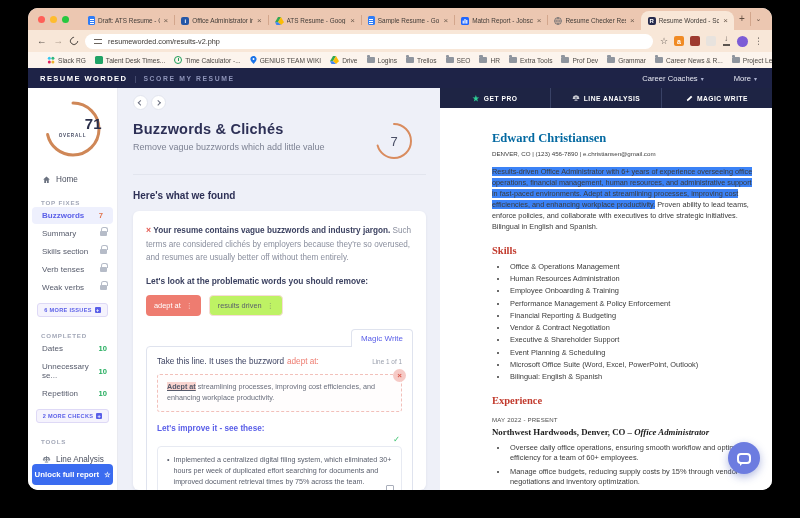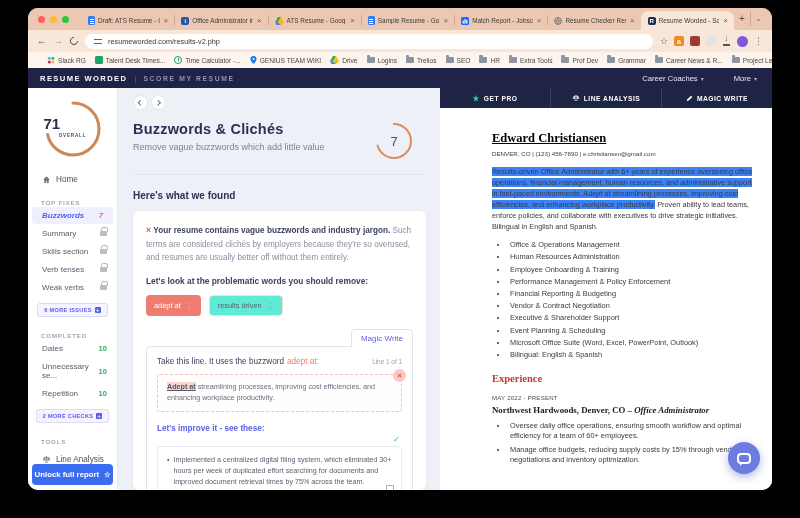--- a/index.html
+++ b/index.html
@@ -79,28 +79,28 @@
   .cta-doc::after{content:"";position:absolute;left:1px;top:2px;width:3px;height:1px;background:#fff;box-shadow:0 2px 0 #fff;}
 
   
   .contentrow{display:flex;height:402px;}
 
   
   .sidebar{width:90px;background:#fff;border-right:1px solid #e9eaf0;display:flex;flex-direction:column;
     padding-top:10px;flex:0 0 auto;}
   .scorewrap{position:relative;width:58px;height:58px;margin:2px auto 0;}
   .scorewrap svg{position:absolute;inset:0;}
-  .score-num{position:absolute;top:15px;left:0;right:0;text-align:left;font-size:15px;font-weight:bold;color:#2b2f4a;}
+  .score-num{position:absolute;top:15px;left:0;right:0;text-align:right;font-size:15px;font-weight:bold;color:#2b2f4a;}
   .score-lbl{position:absolute;top:33px;left:0;right:0;text-align:center;font-size:4.6px;letter-spacing:.8px;color:#4a4f66;font-weight:bold;}
   .home-row{display:flex;align-items:flex-start;gap:5px;padding-left:14px;margin-top:17px;font-size:8.2px;color:#4a4f5e;}
   .sec-lbl{padding-left:13px;margin-top:15px;font-size:6.2px;letter-spacing:.8px;color:#a3a8b8;font-weight:bold;}
   .s-item{display:flex;align-items:center;padding:4px 10px 4px 14px;font-size:8px;color:#565b6b;margin-top:1px;}
   .s-item .cnt{margin-left:auto;font-weight:bold;font-size:7.6px;}
   .cnt.orange{color:#e0734d}.cnt.green{color:#27ae60}
-  .s-item.active{background:#eef0fd;color:#5a5fe8;font-weight:bold;border-radius:4px;margin:1px 4px 0;padding-left:10px;font-style:italic;}
+  .s-item.active{background:#eef0fd;color:#5a5fe8;font-weight:bold;border-radius:4px;margin:1px 4px 0;padding-left:10px;}
   .lock{position:relative;display:inline-block;width:7px;height:5.5px;background:#b6bcc8;border-radius:1px;margin-left:auto;}
   .lock::before{content:"";position:absolute;left:1.2px;top:-3.6px;width:4.6px;height:4px;
     border:1.2px solid #b6bcc8;border-bottom:none;border-radius:2.5px 2.5px 0 0;}
   .pill-btn{margin:7px auto 0;border:1px solid #ded9f6;background:#f5f3fd;color:#5a5fe8;font-size:5.6px;font-weight:bold;
     letter-spacing:.3px;padding:3px 6px;border-radius:3px;display:flex;align-items:center;gap:3px;}
   .plus-sq{width:6px;height:6px;background:#5a5fe8;color:#fff;border-radius:1px;font-size:5.5px;line-height:6px;text-align:center;}
   .unlock{margin:auto 4px 5px;height:21px;background:#3b6cf0;border-radius:4px;color:#fff;font-size:7.8px;font-weight:bold;
     display:flex;align-items:center;justify-content:center;gap:5px;}
   .unlock .st{font-size:7px;}
 
@@ -123,21 +123,21 @@
   .found-h{margin-top:15px;font-size:10px;font-weight:bold;color:#2d3056;}
   .card{margin-top:10px;background:#fff;border-radius:6px;box-shadow:0 1px 3px rgba(40,50,90,.08);
     padding:13px 13px 10px;flex:1;overflow:hidden;}
   .finding{font-size:8.2px;line-height:1.6;color:#8a8f9e;}
   .finding .x{color:#e4584f;font-weight:bold;font-size:8.6px;}
   .finding b{color:#3c4261;}
   .remove-h{margin-top:12px;font-size:8.4px;font-weight:bold;color:#3c4261;}
   .tagsrow{margin-top:9px;display:flex;gap:8px;}
   .tag{font-size:7.4px;padding:5px 8px;border-radius:4px;display:flex;align-items:center;gap:5px;}
   .tag.solid{background:#ee7c70;color:#fff;}
-  .tag.soft{background:#5eead4;color:#5a5e6b;border:1px solid #f7dcd8;align-items:center;}
+  .tag.soft{background:#bef264;color:#5a5e6b;border:1px solid #f7dcd8;align-items:center;}
   .tag .dd{opacity:.75;font-size:7px;}
 
   .mw-wrap{margin-top:13px;}
   .mw-tabrow{display:flex;justify-content:flex-end;}
   .mw-tab{border:1px solid #dfe3ee;border-bottom:none;border-radius:4px 4px 0 0;padding:3.5px 9px 4.5px;
     font-size:8px;color:#5a5fe8;background:#fff;position:relative;z-index:1;margin-bottom:-1px;}
   .mw-box{border:1px solid #dfe3ee;border-radius:4px 0 4px 4px;background:#fff;padding:10px;}
   .mw-row1{display:flex;align-items:baseline;font-size:8.2px;color:#3c4261;}
   .mw-row1 .bz{color:#ee7c70;margin-left:3px;}
   .mw-count{margin-left:auto;font-size:6.4px;color:#9aa0ad;}
@@ -154,21 +154,21 @@
   .copy-ic::before{content:"";position:absolute;left:-3px;top:-3px;width:6px;height:7px;border:1px solid #a9aeba;border-radius:1px;background:#fff;}
 
   
   .resumepanel{width:332px;flex:0 0 auto;background:#fff;display:flex;flex-direction:column;position:relative;}
   .ptabs{height:20px;background:#1e2444;display:flex;color:#fff;flex:0 0 auto;}
   .ptab{flex:1;display:flex;align-items:center;justify-content:center;gap:4px;font-size:6.7px;font-weight:bold;
     letter-spacing:.5px;}
   .ptab + .ptab{border-left:1px solid #394266;}
   .ptab .gstar{color:#2ecf96;font-size:7.5px;}
   .rbody{flex:1;overflow:hidden;padding:21px 14px 0 52px;font-size:7.4px;color:#3a3a3a;line-height:1.45;}
-  .r-name{font-family:"Liberation Serif",serif;font-size:12.5px;font-weight:bold;color:#000000;text-decoration:underline;}
+  .r-name{font-family:"Liberation Serif",serif;font-size:12.5px;font-weight:bold;color:#0369a1;}
   .r-contact{font-size:6.2px;color:#3c3c3c;margin-top:3px;}
   .r-sum{margin-top:8px;font-size:7.3px;line-height:1.5;}
   .hl{background:#3b82f6;}
   .r-h2{font-family:"Liberation Serif",serif;font-size:10.5px;font-weight:bold;color:#c23b2e;margin-top:10px;}
   .r-ul{margin:4px 0 0 16px;padding:0;}
   .r-ul li{margin-top:1.5px;padding-left:2px;}
   .r-dates{margin-top:8px;font-size:6.1px;color:#4f4f4f;letter-spacing:.2px;}
   .r-company{font-family:"Liberation Serif",serif;font-size:8.8px;font-weight:bold;color:#1b1b1b;margin-top:1px;}
   .r-job{font-style:italic;}
   .r-ul.exp li{margin-top:2.5px;}
@@ -512,20 +512,21 @@
             </svg>
           <span>MAGIC WRITE</span>
         </span>
       </div>
       <div class="rbody">
         <div class="r-name">Edward Christiansen</div>
         <div class="r-contact">DENVER, CO | (123) 456-7890 | e.christiansen@gmail.com</div>
         <p class="r-sum">
           <span class="hl">Results-driven Office Administrator with 6+ years of experience overseeing office operations, financial management, human resources, and administrative support in fast-paced environments. Adept at streamlining processes, improving cost efficiencies, and enhancing workplace productivity.</span><span> Proven ability to lead teams, enforce policies, and collaborate with executives to drive strategic initiatives. Bilingual in English and Spanish.</span>
         </p>
+        <div class="r-h2">Skills</div>
         <ul class="r-ul">
           <li>Office &amp; Operations Management</li>
           <li>Human Resources Administration</li>
           <li>Employee Onboarding &amp; Training</li>
           <li>Performance Management &amp; Policy Enforcement</li>
           <li>Financial Reporting &amp; Budgeting</li>
           <li>Vendor &amp; Contract Negotiation</li>
           <li>Executive &amp; Shareholder Support</li>
           <li>Event Planning &amp; Scheduling</li>
           <li>Microsoft Office Suite (Word, Excel, PowerPoint, Outlook)</li>

